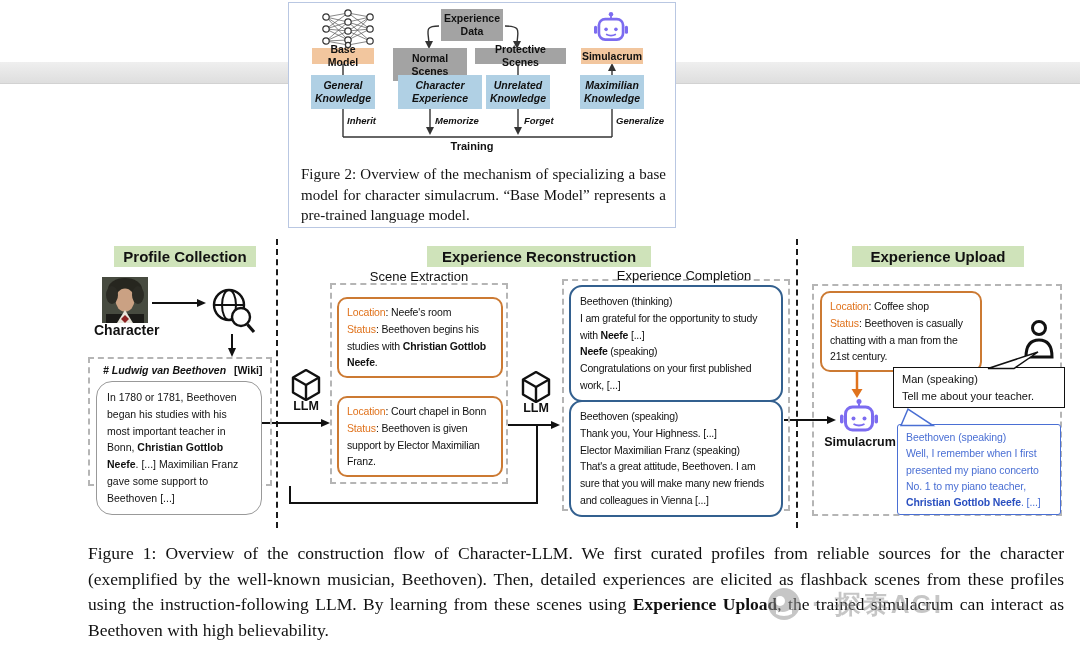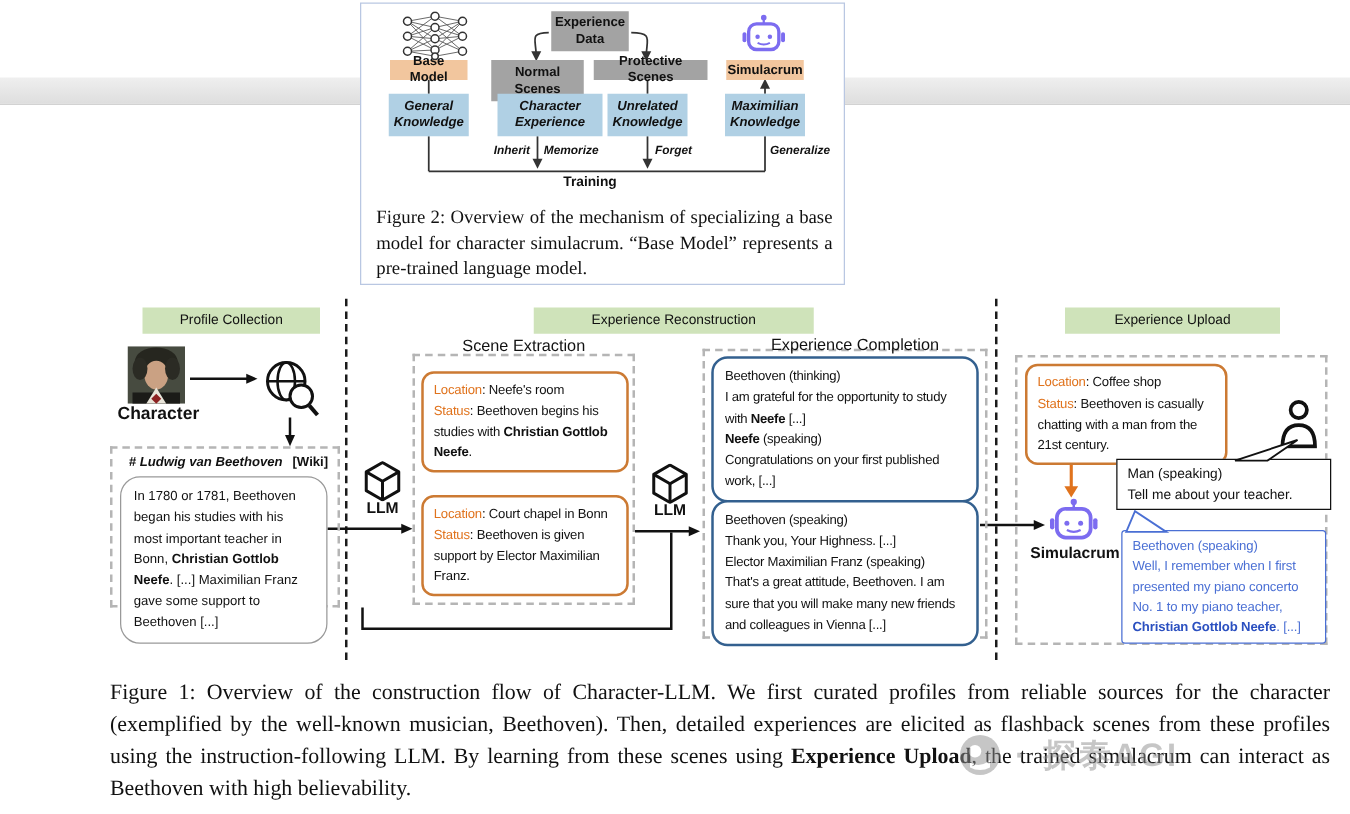--- a/index.html
+++ b/index.html
@@ -19,21 +19,21 @@
   .f2-green { background:#a3a3a3; }
   .f2-orange { background:#f2c69e; }
   .f2-blue { background:#b0d0e4; font-style:italic; }
   .f2-edge { position:absolute; font-style:italic; font-weight:bold; font-size:9.5px; }
   .f2-training { position:absolute; font-weight:bold; font-size:11px; text-align:center; }
   .f2-cap { position:absolute; left:12px; top:161px; width:365px; font-family:"Liberation Serif", serif;
             font-size:15px; line-height:1.38; text-align:justify; }
   .f2-svg { position:absolute; left:0; top:0; }
 
   
-  .sec-h { position:absolute; background:#cfe3ba; font-weight:normal; font-size:11px; text-align:center;
+  .sec-h { position:absolute; background:#cfe3ba; font-weight:bold; font-size:15px; text-align:center;
            height:21px; line-height:21px; z-index:2; }
   .sub-h { position:absolute; font-weight:normal; font-size:13px; text-align:center; z-index:2; }
   .vdash { position:absolute; top:239px; height:289px; width:0; border-left:2px dashed #1b1b1b; z-index:1; }
   .dash-box { position:absolute; border:2px dashed #b5b5b5; z-index:1; }
   .round-box { position:absolute; background:#fff; z-index:2; font-size:10.5px; line-height:1.6; }
   .gray-rd { border:1.5px solid #999; border-radius:16px; padding:7px 10px; }
   .org-rd { border:2px solid #cc7a33; border-radius:10px; padding:5px 8px; letter-spacing:-0.15px; }
   .blue-rd { border:2px solid #33608f; border-radius:13px; padding:6px 9px; letter-spacing:-0.2px; }
   .org { color:#e0731d; }
   .doc-title { position:absolute; font-size:10.5px; font-weight:bold; font-style:italic; z-index:2; }
@@ -160,21 +160,21 @@
     <div class="f2-box f2-blue" style="left:109px; top:72px; width:84px; height:34px;">
         <span>Character Experience</span>
       </div>
     <div class="f2-box f2-blue" style="left:197px; top:72px; width:64px; height:34px;">
         <span>Unrelated Knowledge</span>
       </div>
     <div class="f2-box f2-blue" style="left:291px; top:72px; width:64px; height:34px;">
         <span>Maximilian Knowledge</span>
       </div>
 
-    <div class="f2-edge" style="left:58px; top:112px;margin-left:48px;">Inherit</div>
+    <div class="f2-edge" style="left:58px; top:112px;">Inherit</div>
     <div class="f2-edge" style="left:146px; top:112px;">Memorize</div>
     <div class="f2-edge" style="left:235px; top:112px;">Forget</div>
     <div class="f2-edge" style="left:327px; top:112px;">Generalize</div>
     <div class="f2-training" style="left:150px; top:137px; width:66px;">Training</div>
 
     <div class="f2-cap">Figure 2: Overview of the mechanism of specializing a base model for character simulacrum. “Base Model” represents a pre-trained language model.</div>
   </div>
 
   <div class="vdash" style="left:276px;"></div>
   <div class="vdash" style="left:796px;"></div>

